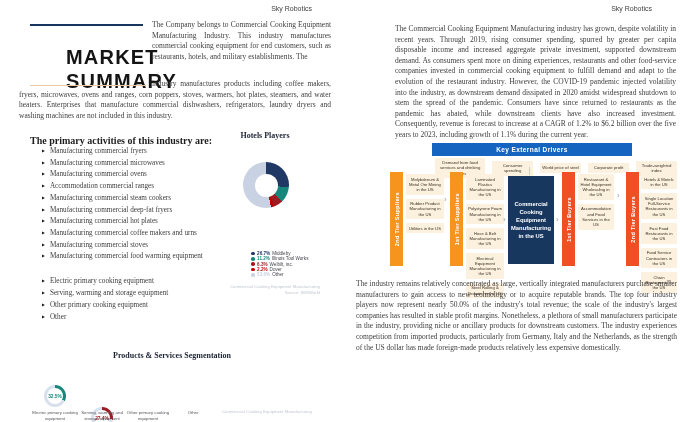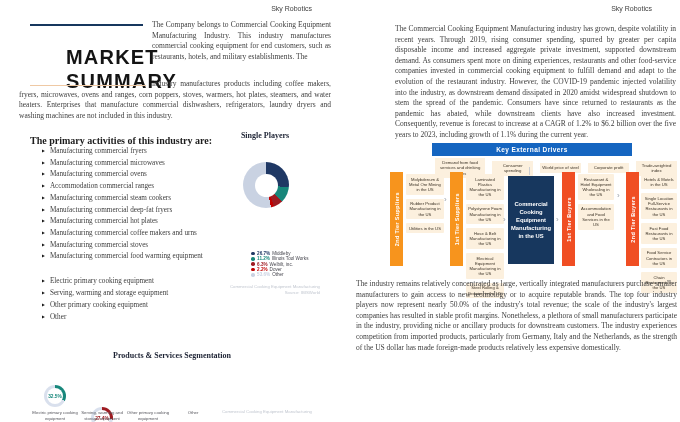--- a/index.html
+++ b/index.html
@@ -119,21 +119,21 @@
     <li style="line-height:11px">
         <span class="bullet">▶</span>
         <span>Other primary cooking equipment</span>
       </li>
     <li style="line-height:11px">
         <span class="bullet">▶</span>
         <span>Other</span>
       </li>
   </ul>
 
-  <div class="abs chart-title" style="left:215px;top:131px;width:100px;">Single Players</div>
+  <div class="abs chart-title" style="left:215px;top:131px;width:100px;">Hotels Players</div>
   <div class="abs donut" style="left: 243px; top: 162px; width: 46px; height: 46px; background: conic-gradient(rgb(31, 56, 100) 0%, rgb(31, 56, 100) 26.7%, rgb(23, 135, 123) 26.7%, rgb(23, 135, 123) 37.9%, rgb(158, 27, 33) 37.9%, rgb(158, 27, 33) 44.2%, rgb(192, 0, 0) 44.2%, rgb(192, 0, 0) 46.4%, rgb(201, 210, 226) 46.4%, rgb(201, 210, 226) 100%);">
     <div class="donut-hole abs" style="left:11.5px;top:11.5px;width:23px;height:23px;"></div>
   </div>
   <div class="abs" style="left:251px;top:251px;">
     <div class="legend-row">
         <span class="legend-swatch" style="background: rgb(31, 56, 100);"></span>
         <span class="legend-pct" style="color: rgb(31, 56, 100);">26.7%</span>
         <span class="legend-name">Middleby</span>
       </div>
     <div class="legend-row">

